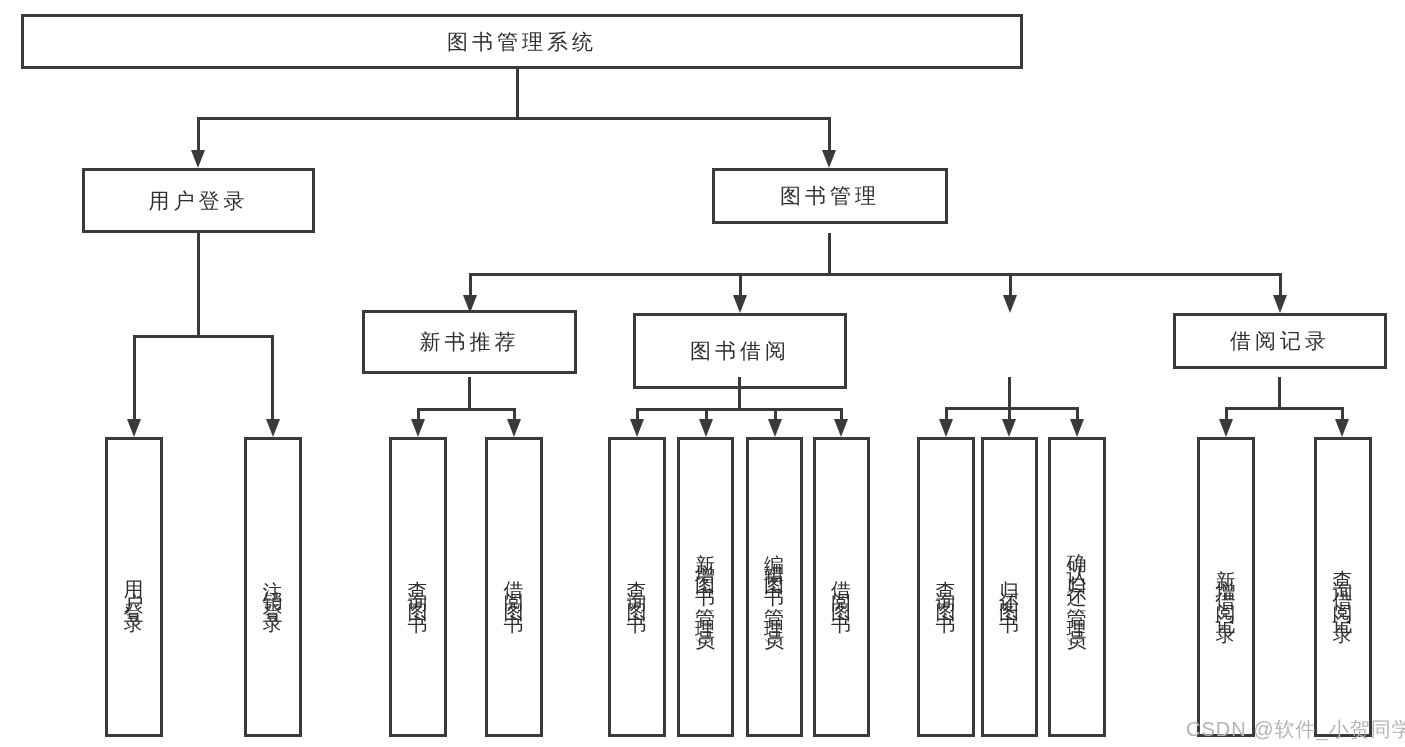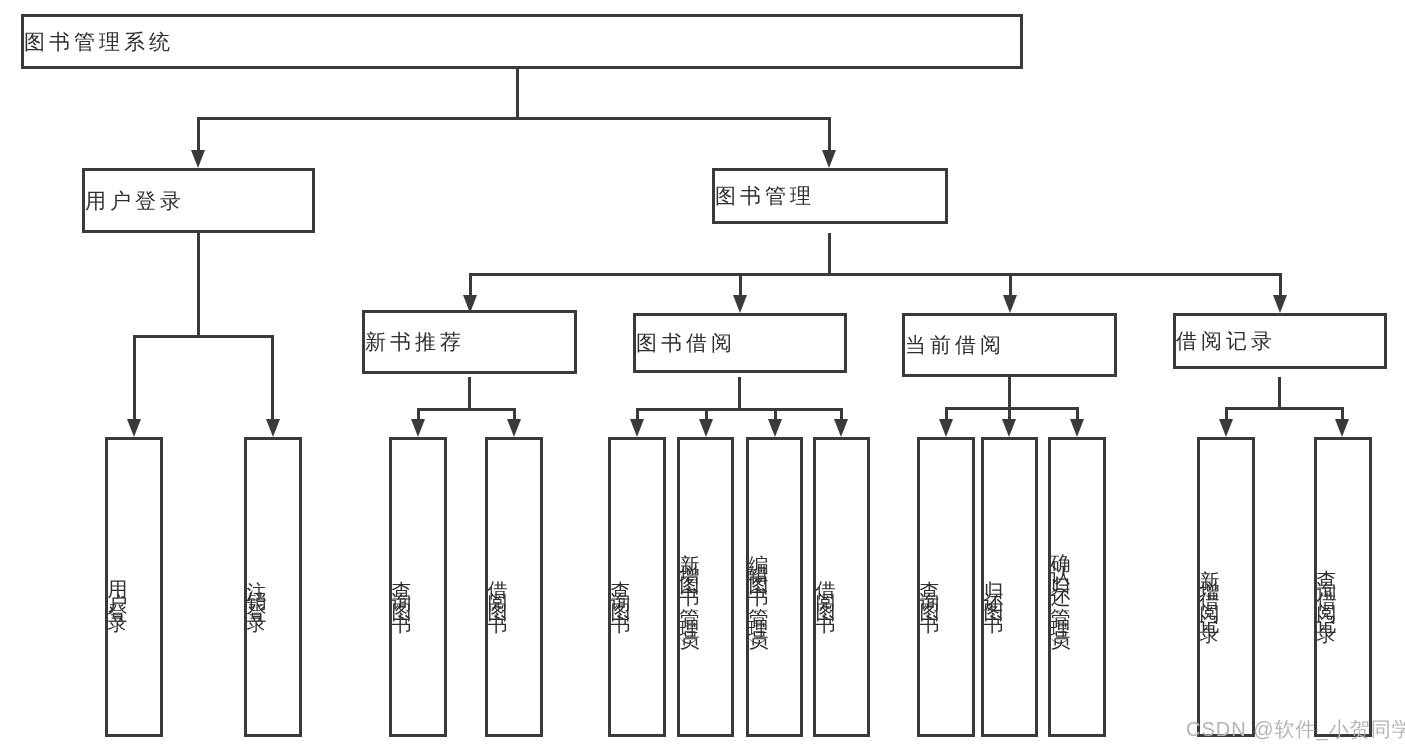--- a/index.html
+++ b/index.html
@@ -1,19 +1,19 @@
 <!DOCTYPE html>
 <html><head>
 <meta charset="utf-8">
 <style>
   html,body{margin:0;padding:0;background:#ffffff;}
   body{font-family:"Liberation Sans","DejaVu Sans",sans-serif;}
   .stage{position:relative;width:1405px;height:747px;background:#ffffff;overflow:hidden;}
   .box{position:absolute;box-sizing:border-box;border:3px solid #3a3a3a;background:#ffffff;
-       display:flex;align-items:center;justify-content:flex-start;color:#2f2f2f;}
+       display:flex;align-items:center;justify-content:center;color:#2f2f2f;}
   .hlabel{font-size:21px;letter-spacing:4px;white-space:nowrap;}
   .leaf .vtext{writing-mode:vertical-rl;text-orientation:mixed;font-size:20px;
        letter-spacing:11px;line-height:1;white-space:nowrap;color:#2f2f2f;}
   .hline{position:absolute;height:3px;background:#3a3a3a;}
   .vline{position:absolute;width:3px;background:#3a3a3a;}
   .arrow{position:absolute;width:0;height:0;border-left:7px solid transparent;
        border-right:7px solid transparent;border-top:18px solid #3a3a3a;}
   .watermark{position:absolute;left:1186px;top:716px;font-size:20px;color:#b4b4b4;
        letter-spacing:1px;white-space:nowrap;}
 </style>
@@ -54,25 +54,22 @@
   <div class="vline" style="left:739px;top:273px;height:24px;"></div>
   <div class="arrow" style="left:733px;top:295px;"></div>
   <div class="vline" style="left:1009px;top:273px;height:24px;"></div>
   <div class="arrow" style="left:1003px;top:295px;"></div>
   <div class="vline" style="left:1279px;top:273px;height:24px;"></div>
   <div class="arrow" style="left:1273px;top:295px;"></div>
 
   <div class="box" style="left:362px;top:310px;width:215px;height:64px;">
     <span class="hlabel">新书推荐</span>
   </div>
-  <div class="box" style="left:633px;top:313px;width:214px;height:60px;">
+  <div class="box" style="left:633px;top:313px;width:214px;height:76px;">
     <span class="hlabel">图书借阅</span>
-  </div>
-  <div class="box" style="left:902px;top:313px;width:215px;height:64px;">
-    <span class="hlabel">当前借阅</span>
   </div>
   <div class="box" style="left:1173px;top:313px;width:214px;height:56px;">
     <span class="hlabel">借阅记录</span>
   </div>
 
   <div class="vline" style="left:468px;top:377px;height:31px;"></div>
   <div class="hline" style="left:417px;top:408px;width:99px;"></div>
   <div class="vline" style="left:417px;top:408px;height:13px;"></div>
   <div class="arrow" style="left:411px;top:419px;"></div>
   <div class="vline" style="left:513px;top:408px;height:13px;"></div>

